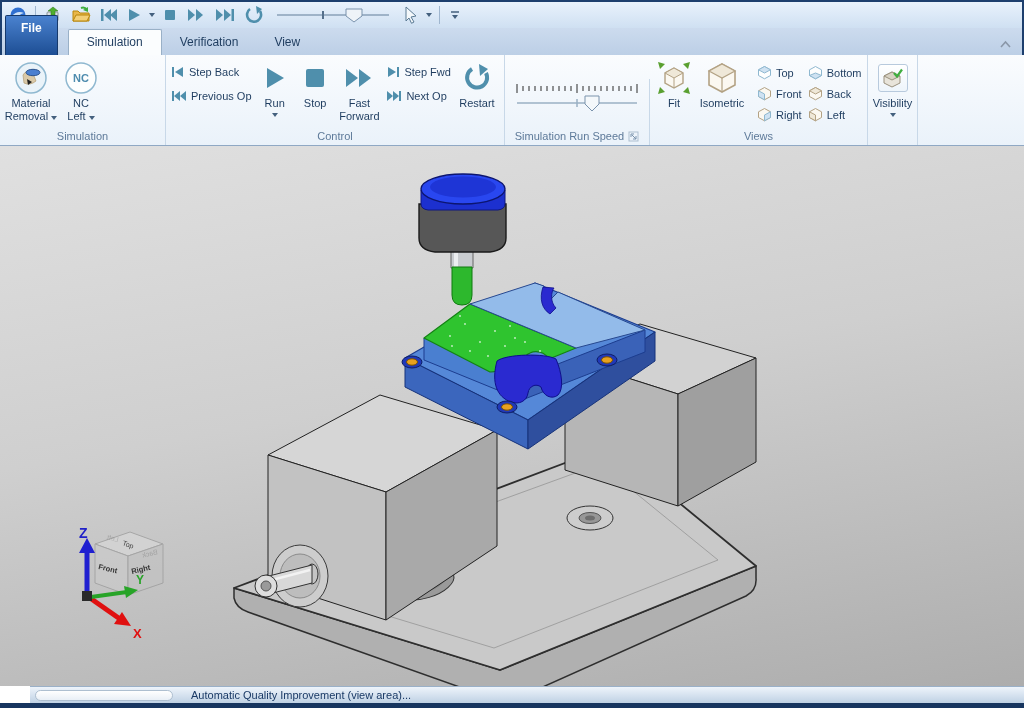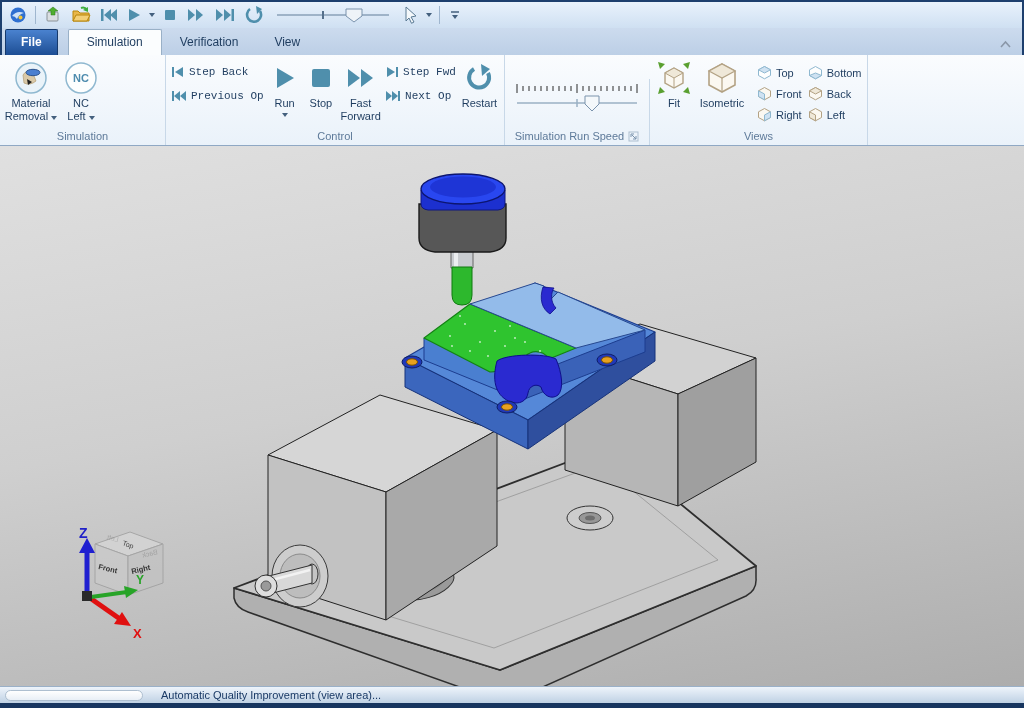--- a/index.html
+++ b/index.html
@@ -10,43 +10,43 @@
   
   .chrome-top { border:2px solid #1d3f6e; border-bottom:none; }
   .qat { height:26px; background:linear-gradient(#e9f2fc,#cfe0f2); display:flex; align-items:center; padding:0 6px; gap:7px; }
   .qat .sep { width:1px; height:18px; background:#9fb6cf; }
   .qbtn { display:flex; align-items:center; justify-content:center; height:22px; padding:0 1px; }
   .teal { fill:#4f8fac; }
   .caret { width:0; height:0; border-left:3.5px solid transparent; border-right:3.5px solid transparent; border-top:4px solid #44607e; display:inline-block; }
 
   .tabrow { height:27px; background:linear-gradient(#ccdbee,#bccfe6); display:flex; align-items:flex-end; padding-left:3px; position:relative; }
   .tab { font-size:12px; color:#1e3c5f; padding:5px 18px 6px; cursor:default; }
-  .tab.file { background:linear-gradient(#4a82cf,#1d4e94); color:#fff; font-weight:bold; border:1px solid #16396b; border-bottom:none; border-radius:2px 2px 0 0; padding:5px 15px 6px; margin-right:10px; }
+  .tab.file { background:linear-gradient(#4a82cf,#1d4e94); color:#fff; font-weight:bold; border:1px solid #16396b; border-bottom:none; border-radius:2px 2px 0 0; padding:5px 15px 20px; margin-right:10px; }
   .tab.active { background:#fbfdfe; border:1px solid #99b0c7; border-bottom:none; border-radius:2px 2px 0 0; }
   .collapse-btn { position:absolute; right:10px; top:7px; }
 
   
   .ribbon { height:91px; background:linear-gradient(#fafcfe,#eaf2fa); border-bottom:1px solid #8fa8c4; display:flex; }
   .rgroup { display:flex; flex-direction:column; border-right:1px solid #c8d8e8; }
   .rgroup-body { flex:1; display:flex; align-items:flex-start; padding:4px 3px 0; }
   .rgroup-label { font-size:11px; color:#5e7a99; text-align:center; padding:1px 0 3px; display:flex; align-items:center; justify-content:center; gap:4px; }
   .g-sim{width:166px;} .g-ctrl{width:339px;} .g-speed{width:145px;margin-top:24px;} .g-views{width:218px;} .g-vis{width:50px;} .g-tp{width:68px;} .g-fill{flex:1; border-right:none;}
   .bigbtn { display:flex; flex-direction:column; align-items:center; font-size:11px; color:#1e3c5f; text-align:left; line-height:1.2; padding-top:1px; }
   .bigbtn .ic { height:36px; display:flex; align-items:center; justify-content:center; margin-bottom:1px; }
   .smallbtn { display:flex; align-items:center; gap:4px; font-size:11px; color:#1e3c5f; padding:1px 2px; white-space:nowrap; }
-  .ctrl-col { display:flex; flex-direction:column; gap:10px; margin-top:6px;font-family:Liberation Mono, monospace; }
+  .ctrl-col { display:flex; flex-direction:column; gap:10px; margin-top:6px; }
   .views-grid { display:grid; grid-template-rows:repeat(3,21px); grid-auto-flow:column; column-gap:2px; margin:3px 0 0 6px; }
   .iconbox { width:30px; height:28px; border:1px solid #b8cadd; border-radius:3px; background:linear-gradient(#ffffff,#eef5fb); display:flex; align-items:center; justify-content:center; }
 
   
   .viewport { height:540px; position:relative; background:linear-gradient(170deg,#e0e0e0 0%,#cfcfcf 45%,#adadad 100%); }
   .viewport svg { position:absolute; left:0; top:0; }
 
   
-  .statusbar { height:17px; background:linear-gradient(#eef4fb,#bfd1e4); border-top:1px solid #9ab0c8; display:flex; align-items:center; font-size:11px; color:#1a3a66; }
+  .statusbar { height:17px; background:linear-gradient(#eef4fb,#bfd1e4); border-top:1px solid #9ab0c8; display:flex; align-items:center; font-size:11px; color:#1a3a66;margin-left:30px; }
   .progress { width:138px; height:11px; border:1px solid #aebfd0; border-radius:6px; background:linear-gradient(#ffffff,#e9eff6); margin-left:5px; overflow:hidden; }
   .progress-fill { height:100%; background:#9cc5ef; width:0; }
   .status-text { margin-left:18px; }
   .bottomstrip { height:5px; background:#17355f; }
 </style>
 </head>
 <body>
 
 <div class="window">
 
@@ -365,20 +365,38 @@
               </svg>
             <span>Left</span>
           </span>
         </div>
       </div>
       <div class="rgroup-label">
           <span>Views</span>
         </div>
     </div>
 
+    <div class="rgroup g-vis">
+      <div class="rgroup-body" style="justify-content:center">
+        <div class="bigbtn" style="width:48px">
+          <span class="ic">
+              <span class="iconbox">
+            <svg width="24" height="24">
+                  <path d="M11,6 L19,10 L19,17 L11,21 L3,17 L3,10 Z" fill="#e8e4da" stroke="#9a917e"></path>
+                  <path d="M11,6 L19,10 L11,14 L3,10 Z" fill="#d8d2c4" stroke="#9a917e"></path>
+                  <path d="M13,7 l3,3.5 l5,-7" stroke="#3fae3f" stroke-width="2.2" fill="none"></path>
+                </svg>
+          </span>
+            </span>
+          <span>Visibility</span>
+          <span class="caret" style="margin-top:3px"></span>
+        </div>
+      </div>
+      <div class="rgroup-label"></div>
+    </div>
 
 
     <div class="rgroup g-fill"></div>
   </div>
 
   <div class="viewport">
     <svg width="1024" height="540" viewBox="0 0 1024 540">
 
       <g stroke-linejoin="round">
         <path d="M234,442 L234,452 Q236,462 248,466 L468,544 Q502,556 536,544 L746,450 Q757,444 756,432 L756,420 L500,524 Z" fill="#b0b0b0" stroke="#2e2e2e" stroke-width="1.5"></path>

